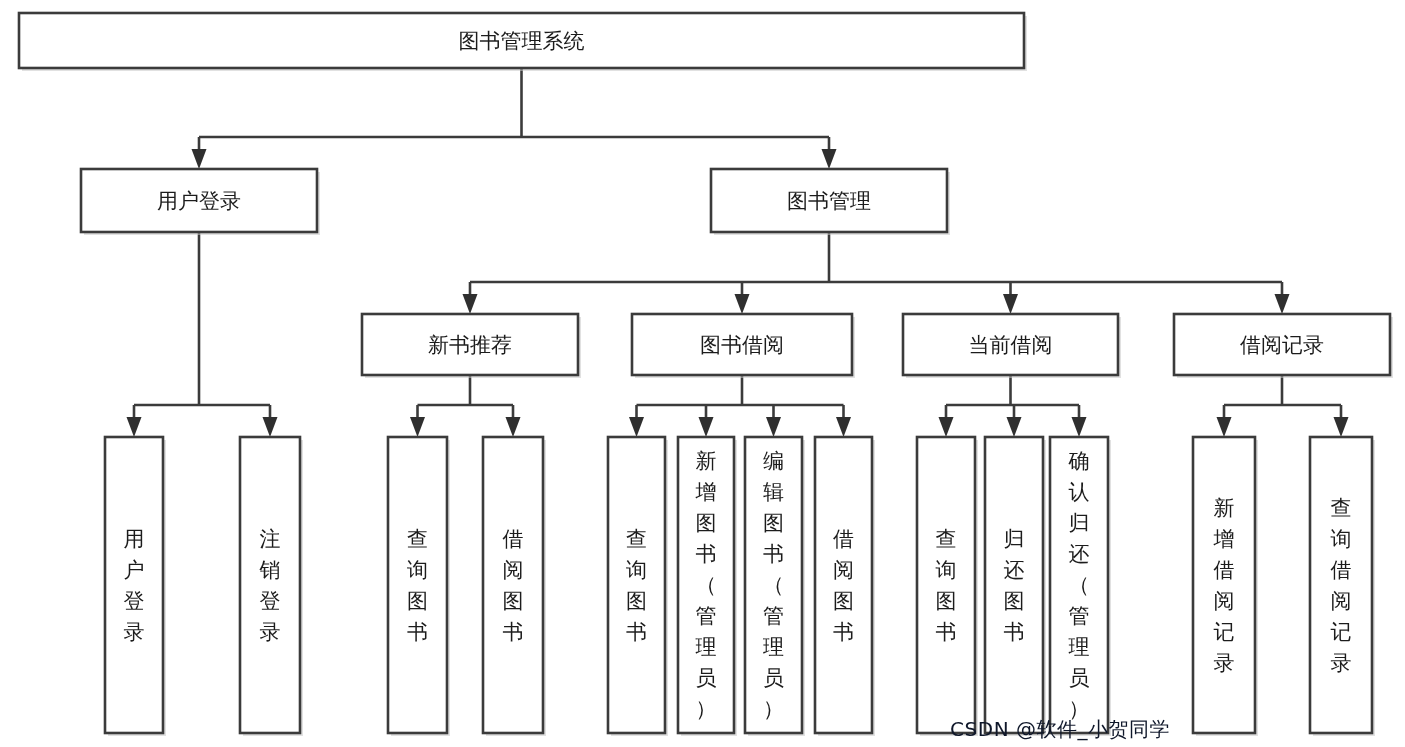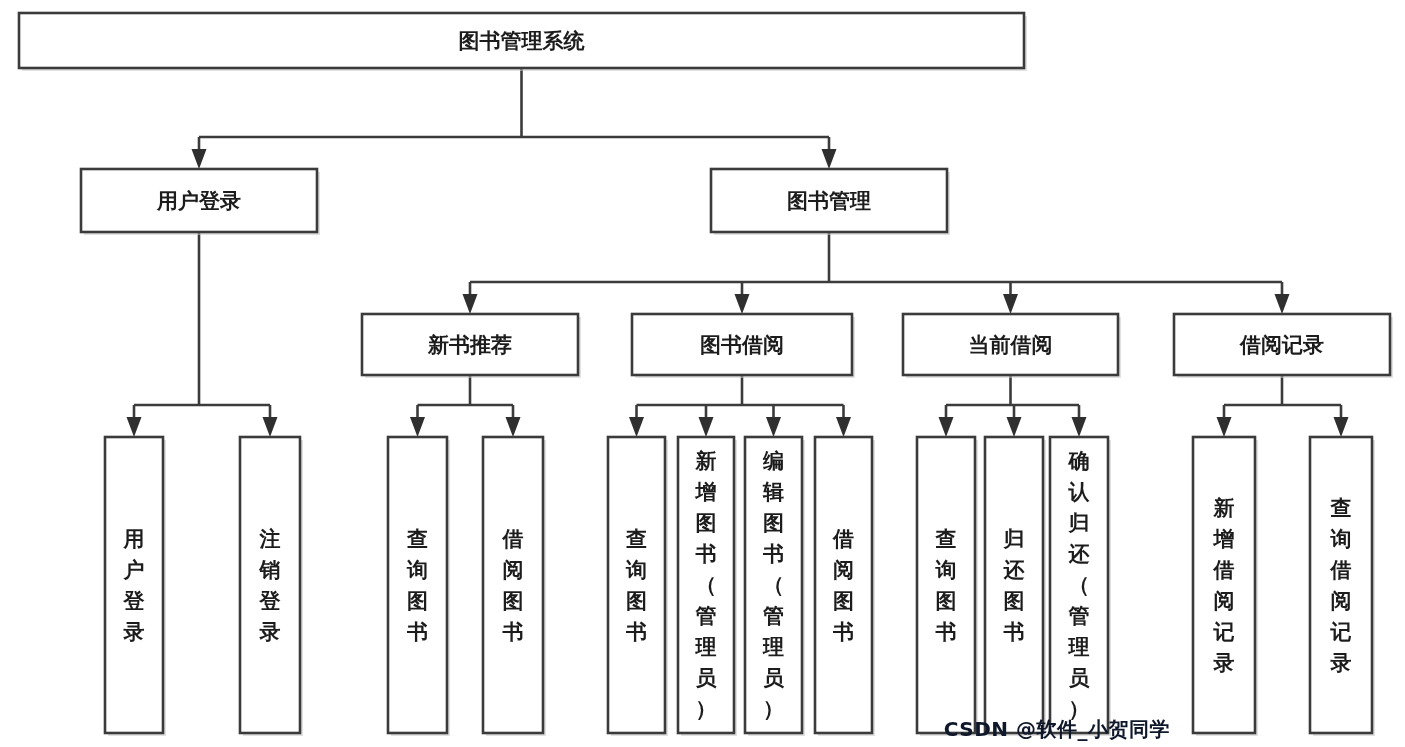--- a/index.html
+++ b/index.html
@@ -13,21 +13,20 @@
     font-family: "DejaVu Sans", "Liberation Sans", sans-serif;
     overflow: hidden;
     position: relative;
   }
   #diagram-root {
     position: absolute;
     left: 0;
     top: 0;
     width: 1178px;
     height: 747px;
-    font-weight: bold;
   }
   svg#flowchart {
     display: block;
     width: 1405px;
     height: 747px;
   }
   .node-box {
     fill: #ffffff;
     stroke: #3b3b3b;
     stroke-width: 2.6;

